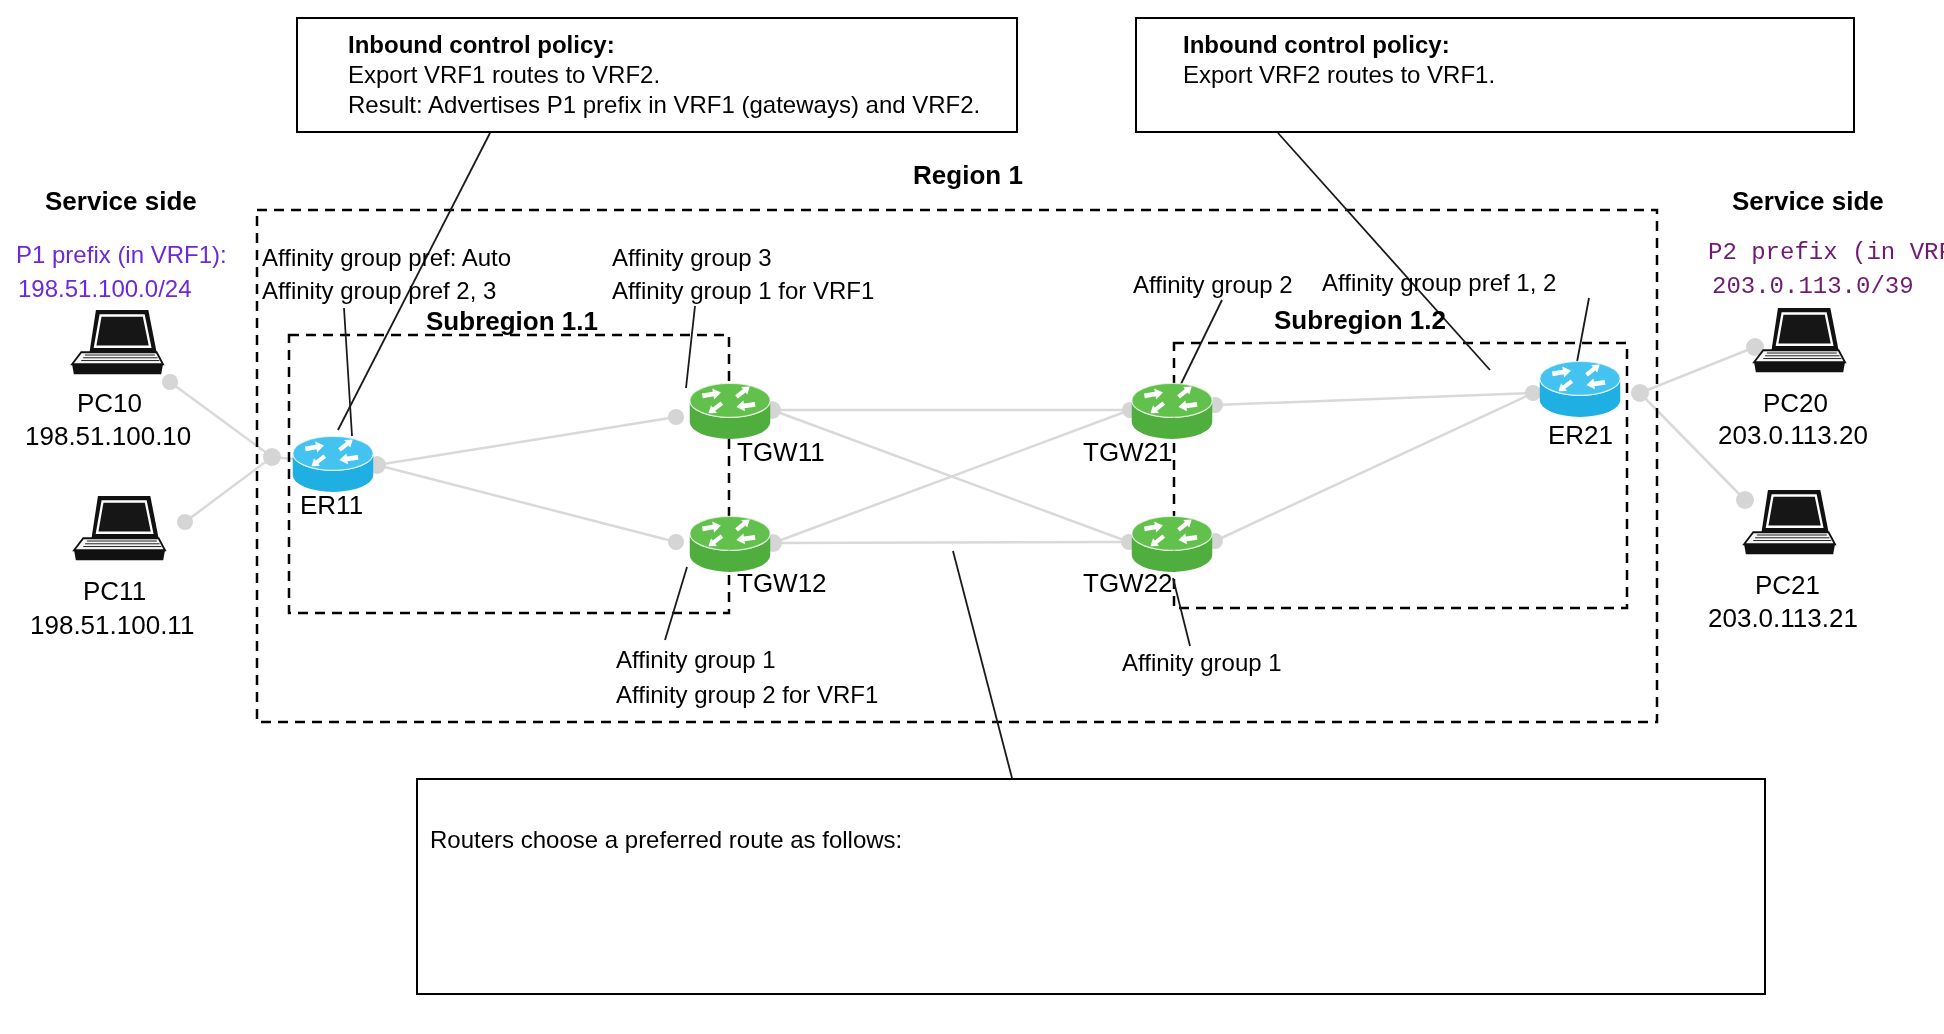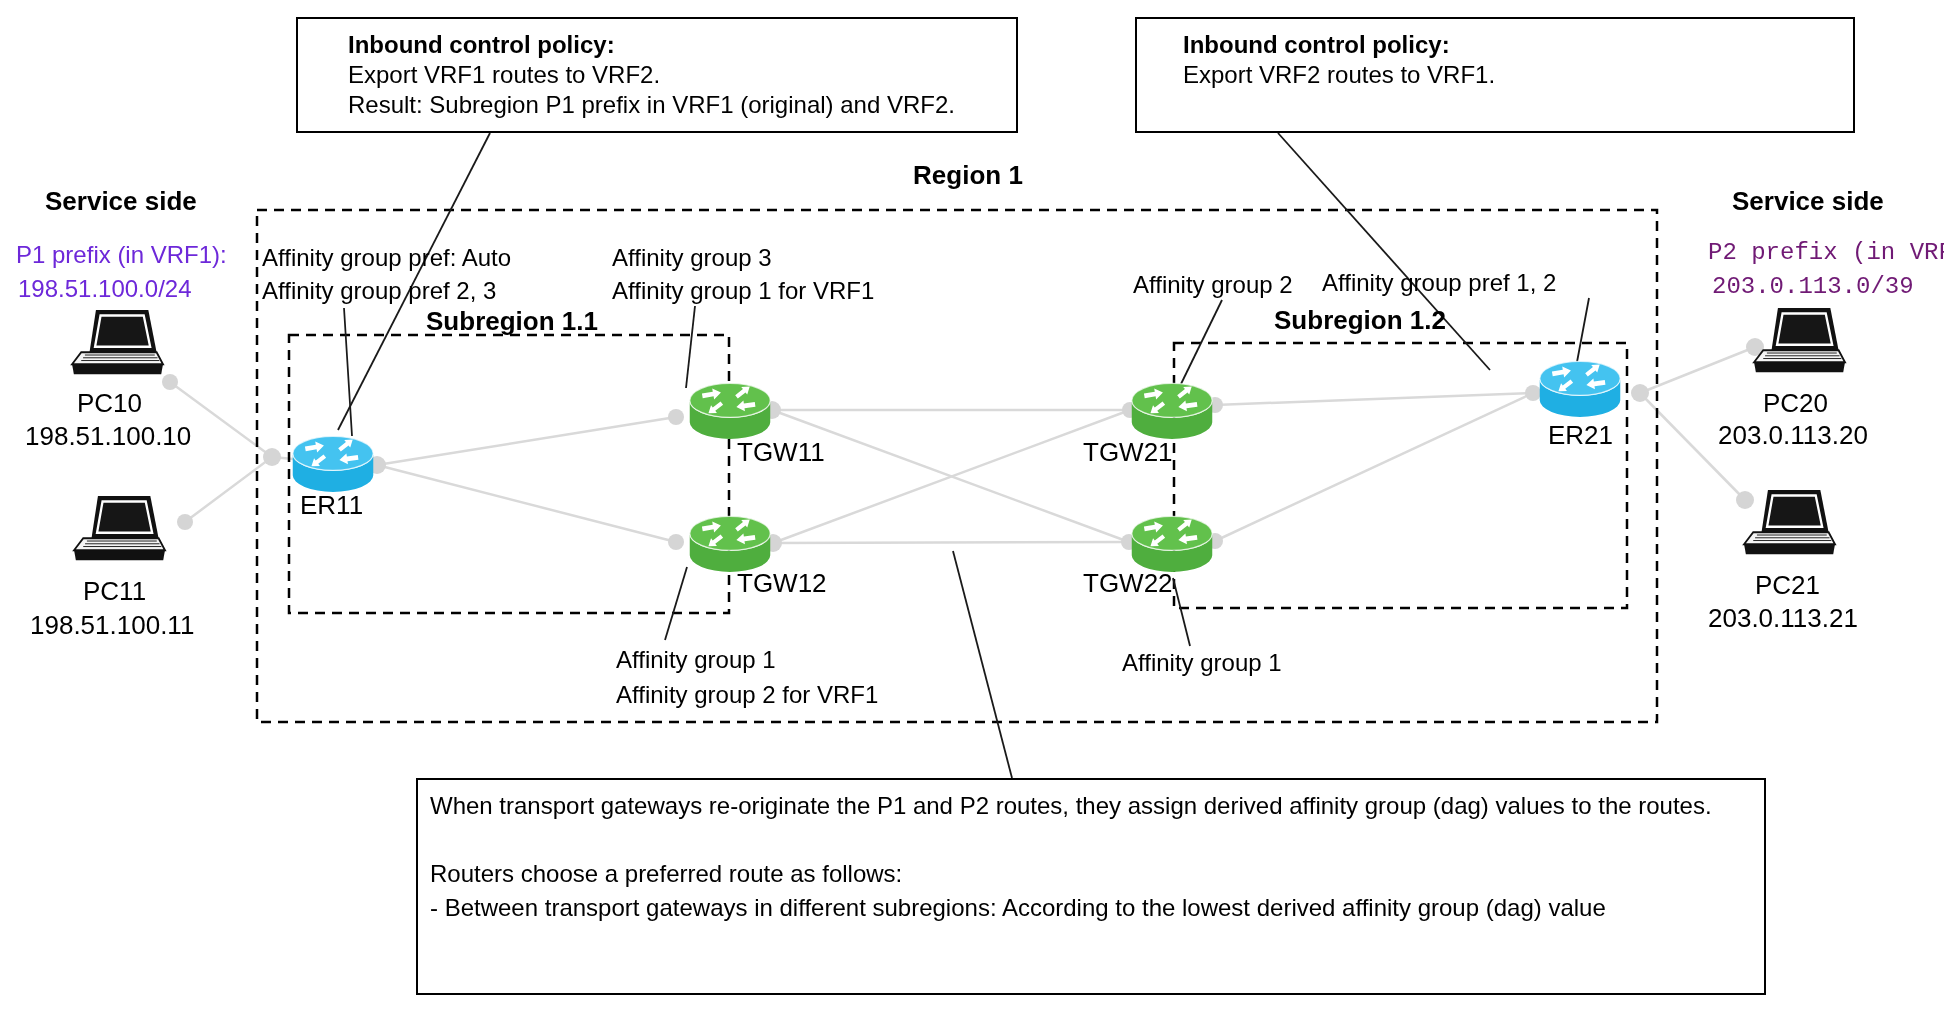--- a/index.html
+++ b/index.html
@@ -111,21 +111,21 @@
     <use href="#router" class="router-green" x="688" y="382" width="84" height="59.5"></use>
     <use href="#router" class="router-green" x="688" y="515" width="84" height="59.5"></use>
     <use href="#router" class="router-green" x="1130" y="382" width="84" height="59.5"></use>
     <use href="#router" class="router-green" x="1130" y="515" width="84" height="59.5"></use>
     <use href="#router" class="router-blue" x="1538" y="360" width="84" height="59.5"></use>
   </svg>
 
   <div class="abs policy-box" style="left:296px;top:17px;width:722px;height:116px">
     <div class="bold">Inbound control policy:</div>
     <div>Export VRF1 routes to VRF2.</div>
-    <div>Result: Subregion P1 prefix in VRF1 (original) and VRF2.</div>
+    <div>Result: Advertises P1 prefix in VRF1 (gateways) and VRF2.</div>
   </div>
   <div class="abs policy-box" style="left:1135px;top:17px;width:720px;height:116px;padding-left:46px">
     <div class="bold">Inbound control policy:</div>
     <div>Export VRF2 routes to VRF1.</div>
   </div>
 
   <div class="abs node-lbl bold ctr" style="left:888px;top:160px;width:160px">Region 1</div>
   <div class="abs node-lbl bold ctr" style="left:412px;top:306px;width:200px">Subregion 1.1</div>
   <div class="abs node-lbl bold ctr" style="left:1260px;top:305px;width:200px">Subregion 1.2</div>
 
@@ -156,19 +156,17 @@
   <div class="abs lbl" style="left:1122px;top:648px">Affinity group 1</div>
 
   <div class="abs node-lbl" style="left:300px;top:490px">ER11</div>
   <div class="abs node-lbl" style="left:737px;top:437px">TGW11</div>
   <div class="abs node-lbl" style="left:737px;top:568px">TGW12</div>
   <div class="abs node-lbl" style="left:1083px;top:437px">TGW21</div>
   <div class="abs node-lbl" style="left:1083px;top:568px">TGW22</div>
   <div class="abs node-lbl" style="left:1548px;top:420px">ER21</div>
 
   <div class="abs note-box" style="left:416px;top:778px;width:1350px;height:217px">
-    <div>When transport gateways re-originate the P1 and P2 routes, they assign derived affinity group (dag) values to the routes.</div>
     <div style="height:34px"></div>
     <div>Routers choose a preferred route as follows:</div>
-    <div>- Between transport gateways in different subregions: According to the lowest derived affinity group (dag) value</div>
   </div>
 
 </div>
 
 </body></html>

